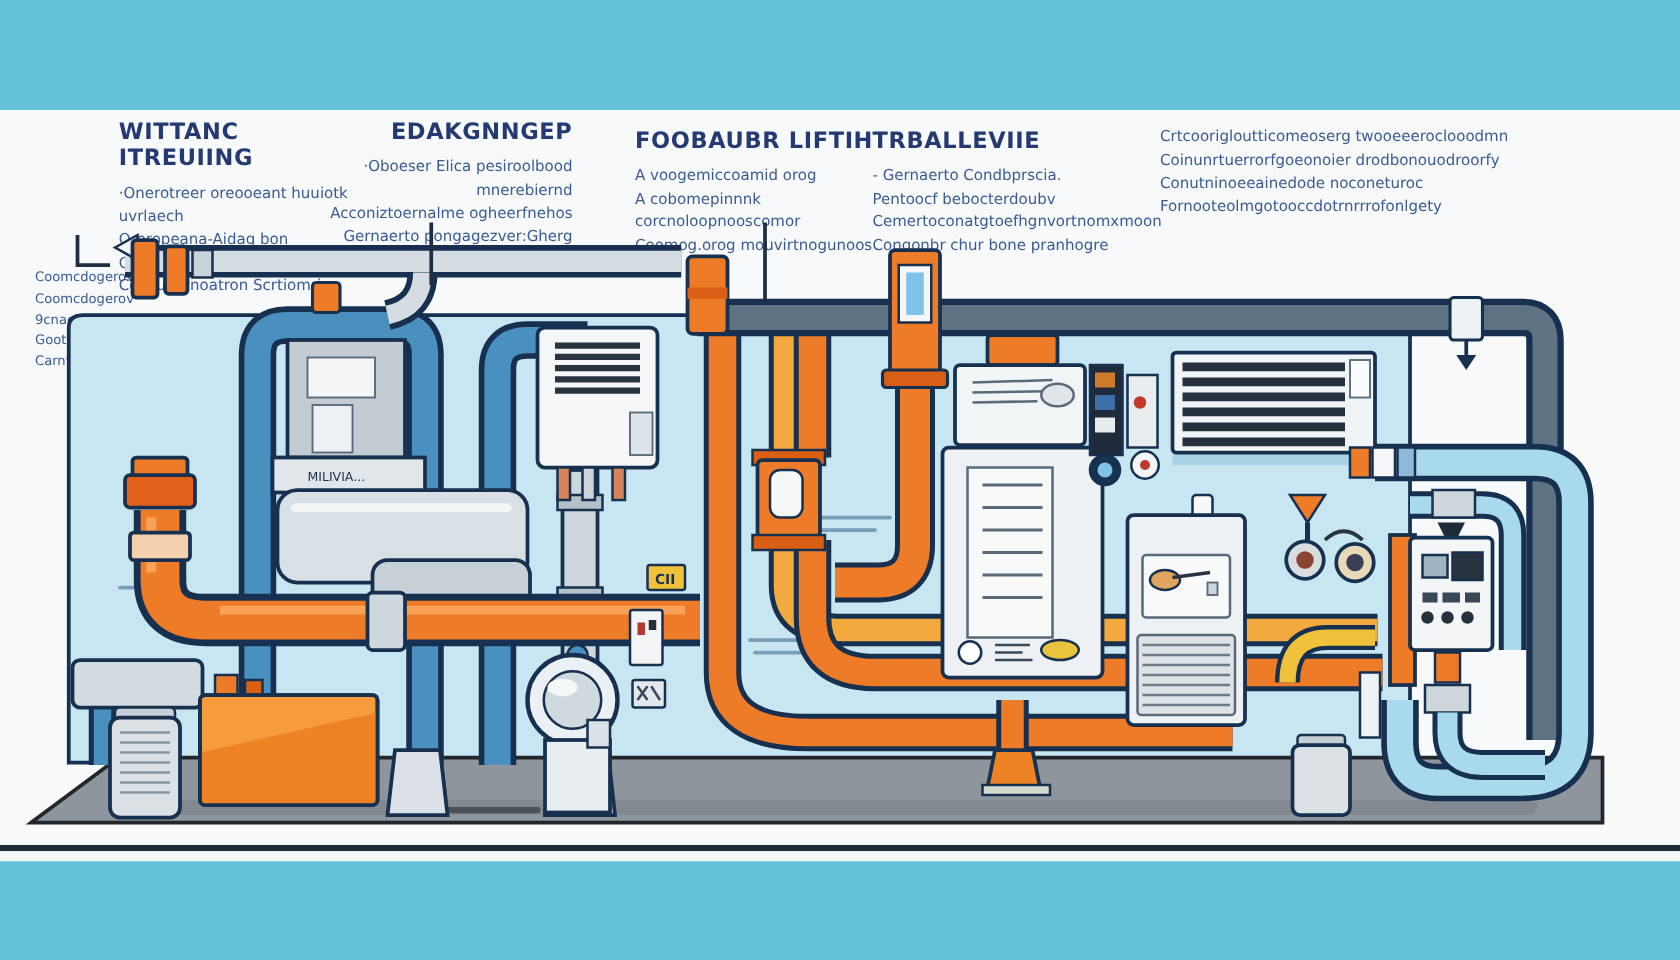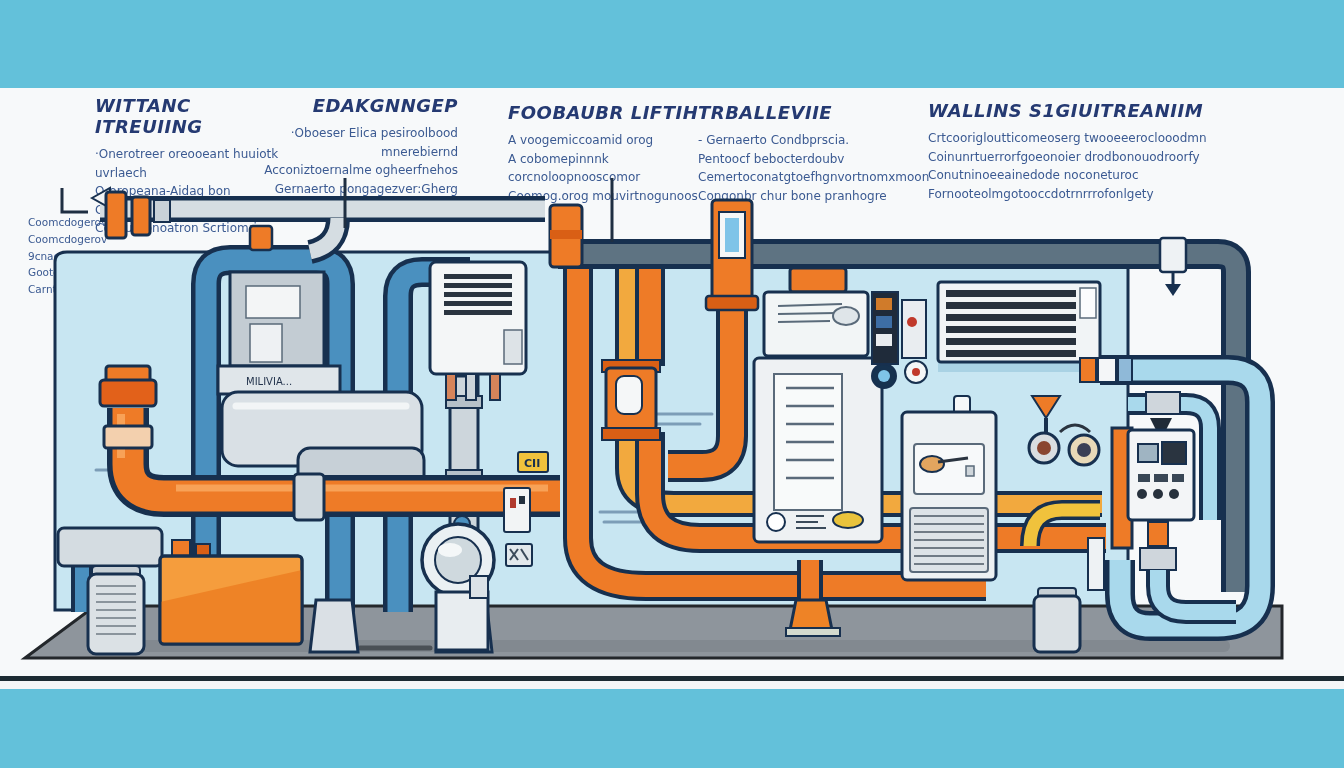--- a/index.html
+++ b/index.html
@@ -4,21 +4,21 @@
 <style>
   html,body{margin:0;padding:0;background:#ffffff;}
   #stage{position:relative;width:1344px;height:768px;overflow:hidden;
          font-family:"DejaVu Sans",sans-serif;background:#f7f9fa;}
   .band{position:absolute;left:0;width:1344px;}
   #band-top{top:0;height:88px;background:#63c1da;}
   #floor-edge-line{top:676px;height:5px;background:#1c2b33;}
   #band-bottom-gap{top:681px;height:8px;background:#f4f7f8;}
   #band-bottom{top:689px;height:79px;background:#63c1da;}
   .col{position:absolute;color:#27356b;}
-  .col h2{margin:0 0 8px 0;font-size:18px;font-weight:bold;letter-spacing:.5px;color:#253a72;font-style:italic;}
+  .col h2{margin:0 0 8px 0;font-size:18px;font-weight:bold;letter-spacing:.5px;color:#253a72;}
   .col .b{font-size:12px;line-height:1.55;color:#3b5a92;font-weight:500;}
   #side-note{position:absolute;left:28px;top:214px;font-size:10.5px;line-height:1.6;color:#3b5a92;}
   #scene{position:absolute;left:0;top:0;}
   svg text{font-family:"DejaVu Sans",sans-serif;}
 </style>
 </head>
 <body>
 
 <div id="stage">
 
@@ -50,21 +50,20 @@
 
   <div class="col" style="left:698px;top:102px;width:240px;">
     <h2>TRBALLEVIIE</h2>
     <div class="b">- Gernaerto Condbprscia.</div>
     <div class="b">Pentoocf bebocterdoubv</div>
     <div class="b">Cemertoconatgtoefhgnvortnomxmoon</div>
     <div class="b">Congonbr chur bone pranhogre</div>
   </div>
 
   <div class="col" style="left:928px;top:100px;width:310px;">
-    <h2>WALLINS S1GIUITREANIIM</h2>
     <div class="b">Crtcoorigloutticomeoserg twooeeeroclooodmn</div>
     <div class="b">Coinunrtuerrorfgoeonoier drodbonouodroorfy</div>
     <div class="b">Conutninoeeainedode noconeturoc</div>
     <div class="b">Fornooteolmgotooccdotrnrrrofonlgety</div>
   </div>
 
   <div id="side-note">
     <div>Coomcdogerov</div>
     <div>Coomcdogerov</div>
     <div>9cnaciofngreoranocns</div>

